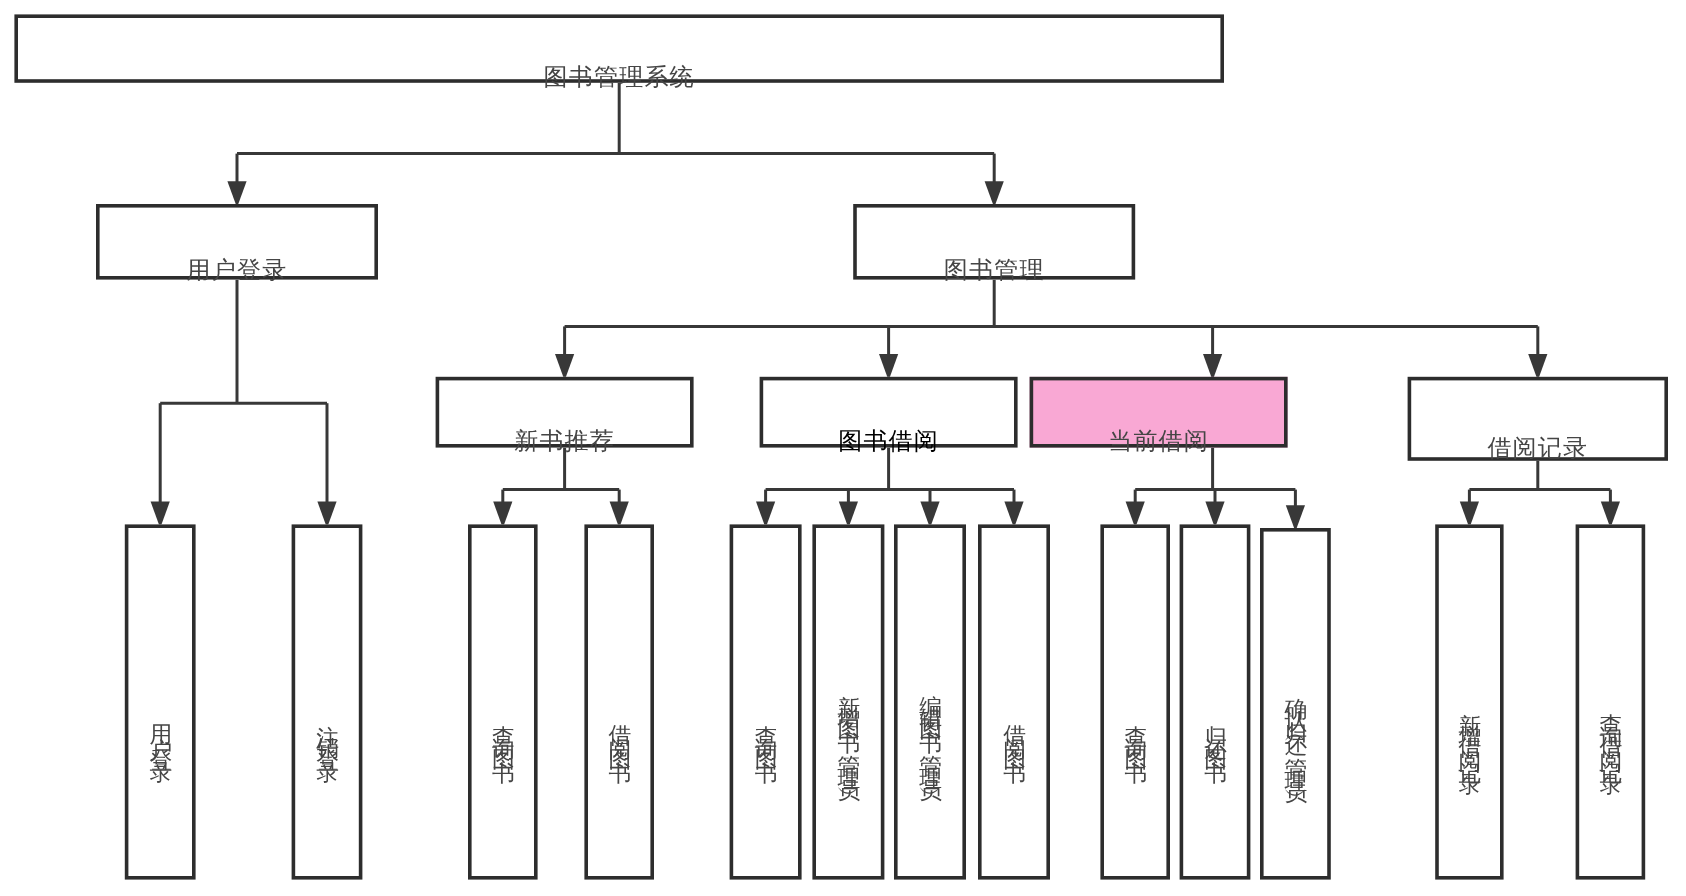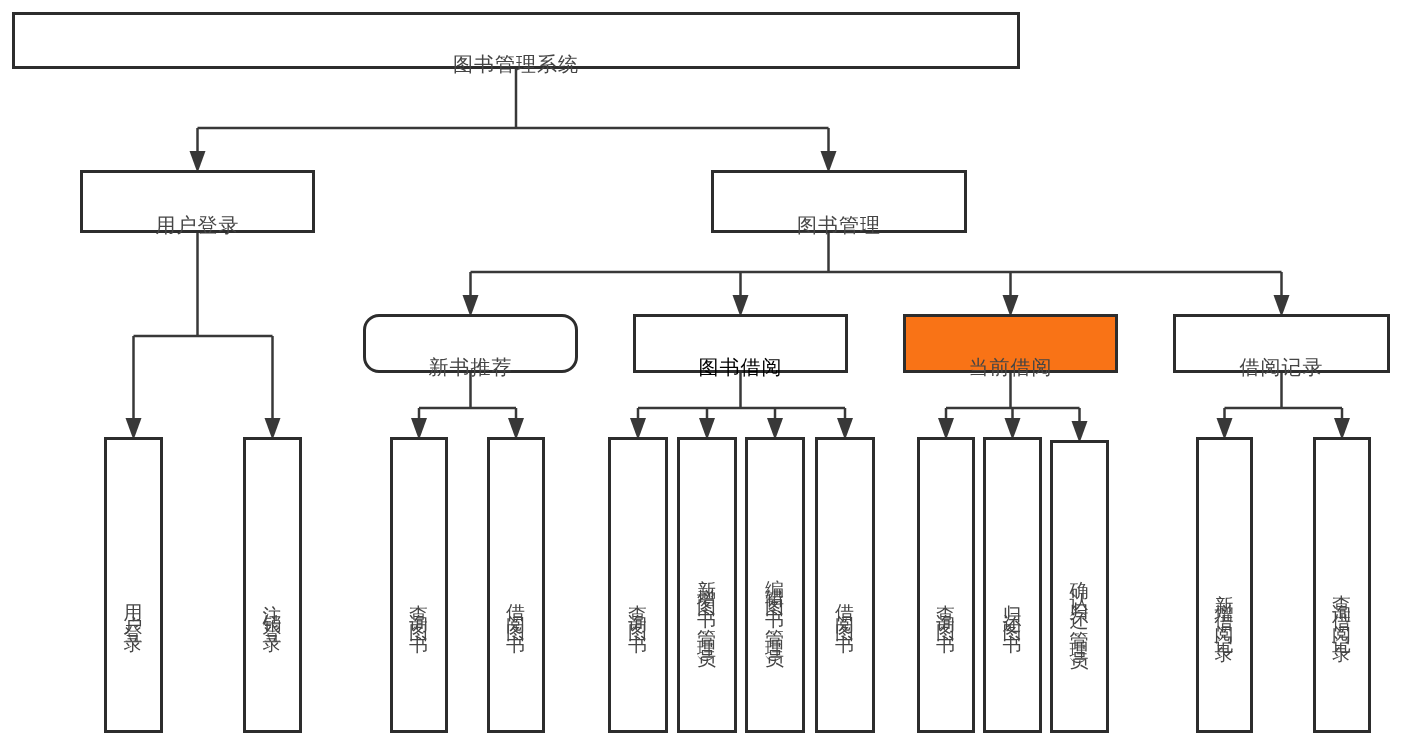--- a/index.html
+++ b/index.html
@@ -116,33 +116,33 @@
       <polygon points="1216.5,418 1232.5,418 1224.5,440" fill="#383838"></polygon>
       <line x1="1342" y1="408" x2="1342" y2="423" stroke="#383838" stroke-width="2.5"></line>
       <polygon points="1334,418 1350,418 1342,440" fill="#383838"></polygon>
     </svg>
 <div class="node" style="left: 12px; top: 12px; width: 1008px; height: 57px; border-color: rgb(45, 45, 45); background: rgb(255, 255, 255); color: rgb(69, 69, 69);">
       <span class="label">图书管理系统</span>
     </div>
     <div class="node" style="left: 80px; top: 170px; width: 235px; height: 63px; border-color: rgb(45, 45, 45); background: rgb(255, 255, 255); color: rgb(69, 69, 69);">
       <span class="label">用户登录</span>
     </div>
-    <div class="node" style="left: 711px; top: 170px; width: 256px; height: 63px; border-color: rgb(45, 45, 45); background: rgb(255, 255, 255); color: rgb(69, 69, 69);">
+    <div class="node" style="left: 711px; top: 170px; width: 235px; height: 63px; border-color: rgb(45, 45, 45); background: rgb(255, 255, 255); color: rgb(69, 69, 69);">
       <span class="label">图书管理</span>
     </div>
-    <div class="node" style="left: 363px; top: 314px; width: 215px; height: 59px; border-color: rgb(45, 45, 45); background: rgb(255, 255, 255); color: rgb(69, 69, 69); border-radius: 16px;">
+    <div class="node" style="left: 363px; top: 314px; width: 215px; height: 59px; border-color: rgb(45, 45, 45); background: rgb(255, 255, 255); color: rgb(69, 69, 69);">
       <span class="label">新书推荐</span>
     </div>
     <div class="node" style="left: 633px; top: 314px; width: 215px; height: 59px; border-color: rgb(45, 45, 45); background: rgb(255, 255, 255); color: #000000;">
       <span class="label">图书借阅</span>
     </div>
-    <div class="node" style="left: 903px; top: 314px; width: 215px; height: 59px; border-color: rgb(45, 45, 45); background: #f97316; color: rgb(69, 69, 69);">
+    <div class="node" style="left: 858px; top: 314px; width: 215px; height: 59px; border-color: rgb(45, 45, 45); background: #f9a8d4; color: rgb(69, 69, 69);">
       <span class="label">当前借阅</span>
     </div>
-    <div class="node" style="left: 1173px; top: 314px; width: 217px; height: 59px; border-color: rgb(45, 45, 45); background: rgb(255, 255, 255); color: rgb(69, 69, 69);">
+    <div class="node" style="left: 1173px; top: 314px; width: 217px; height: 70px; border-color: rgb(45, 45, 45); background: rgb(255, 255, 255); color: rgb(69, 69, 69);">
       <span class="label">借阅记录</span>
     </div>
     <div class="node vertical" style="left: 104px; top: 437px; width: 59px; height: 296px; border-color: rgb(45, 45, 45); background: rgb(255, 255, 255); color: rgb(69, 69, 69);">
       <span class="label">用户登录</span>
     </div>
     <div class="node vertical" style="left: 243px; top: 437px; width: 59px; height: 296px; border-color: rgb(45, 45, 45); background: rgb(255, 255, 255); color: rgb(69, 69, 69);">
       <span class="label">注销登录</span>
     </div>
     <div class="node vertical" style="left: 390px; top: 437px; width: 58px; height: 296px; border-color: rgb(45, 45, 45); background: rgb(255, 255, 255); color: rgb(69, 69, 69);">
       <span class="label">查询图书</span>

